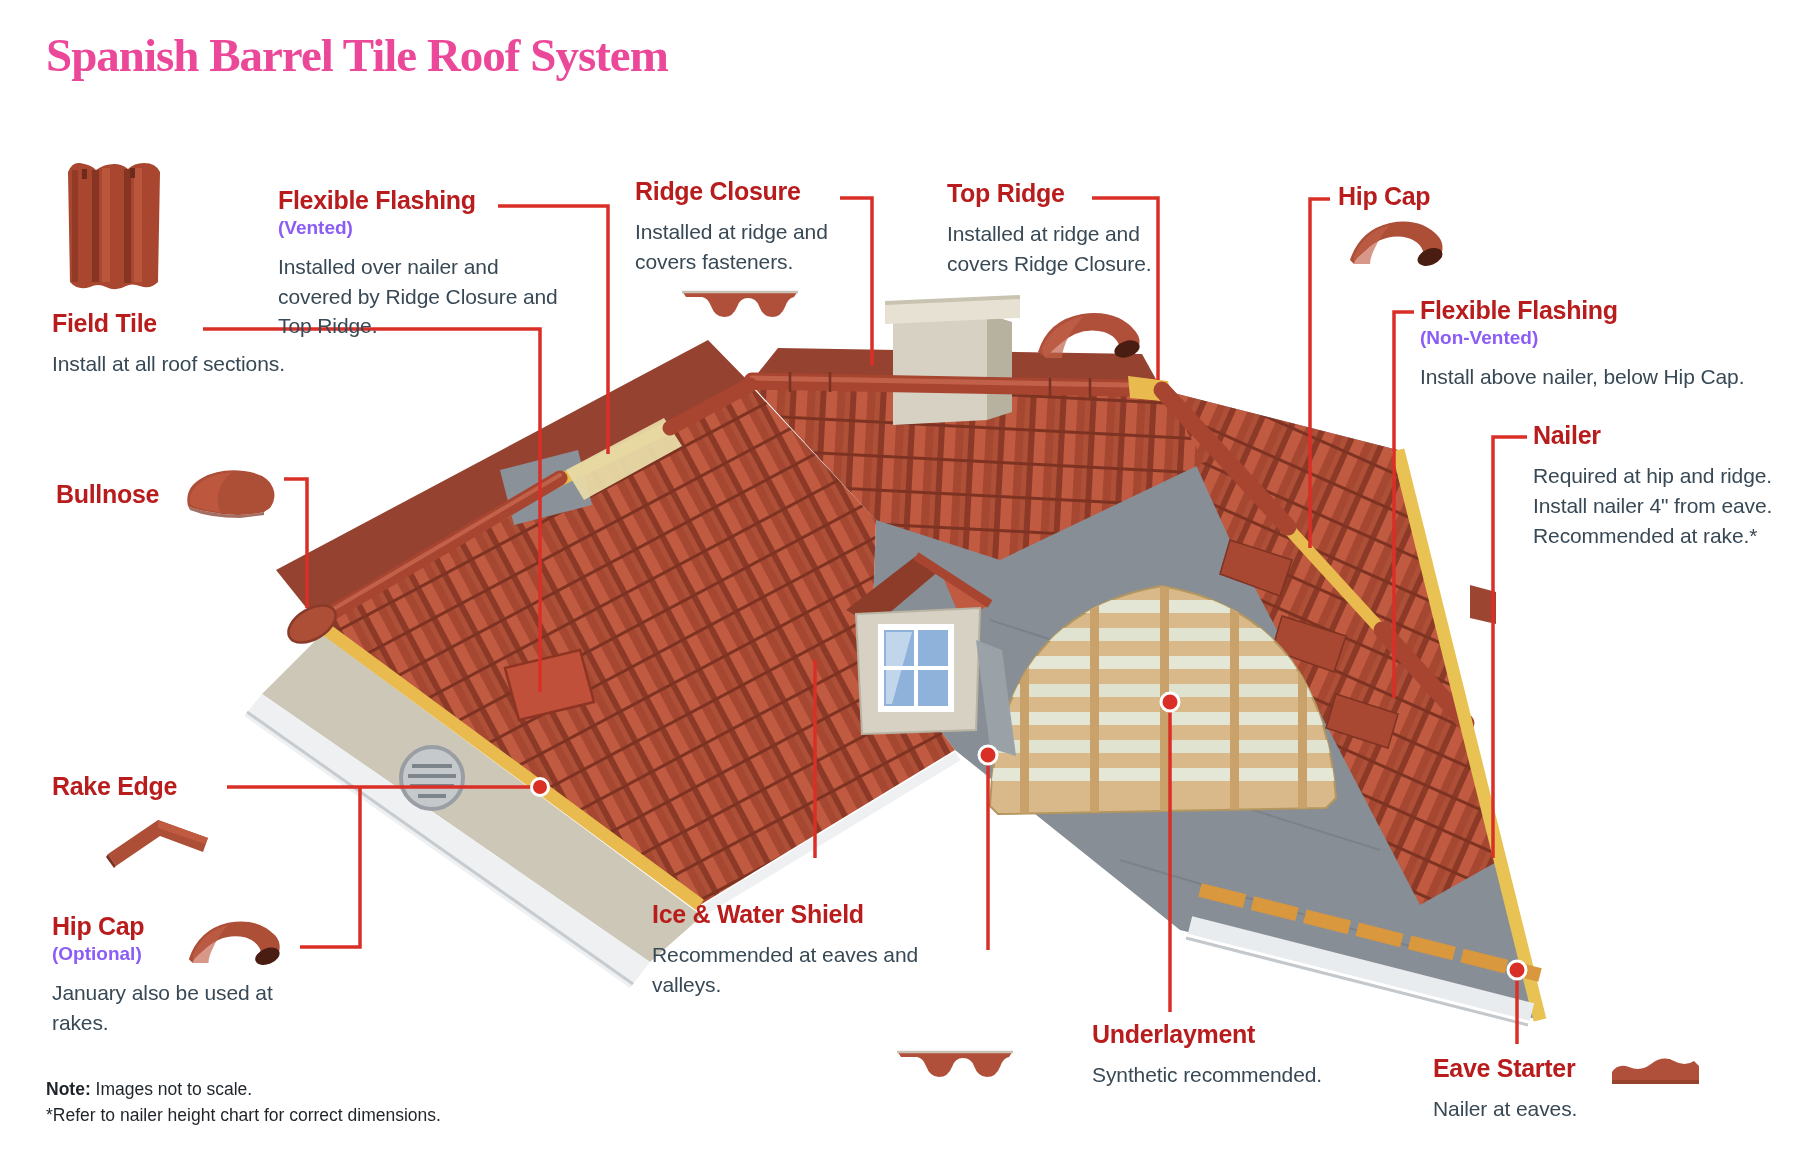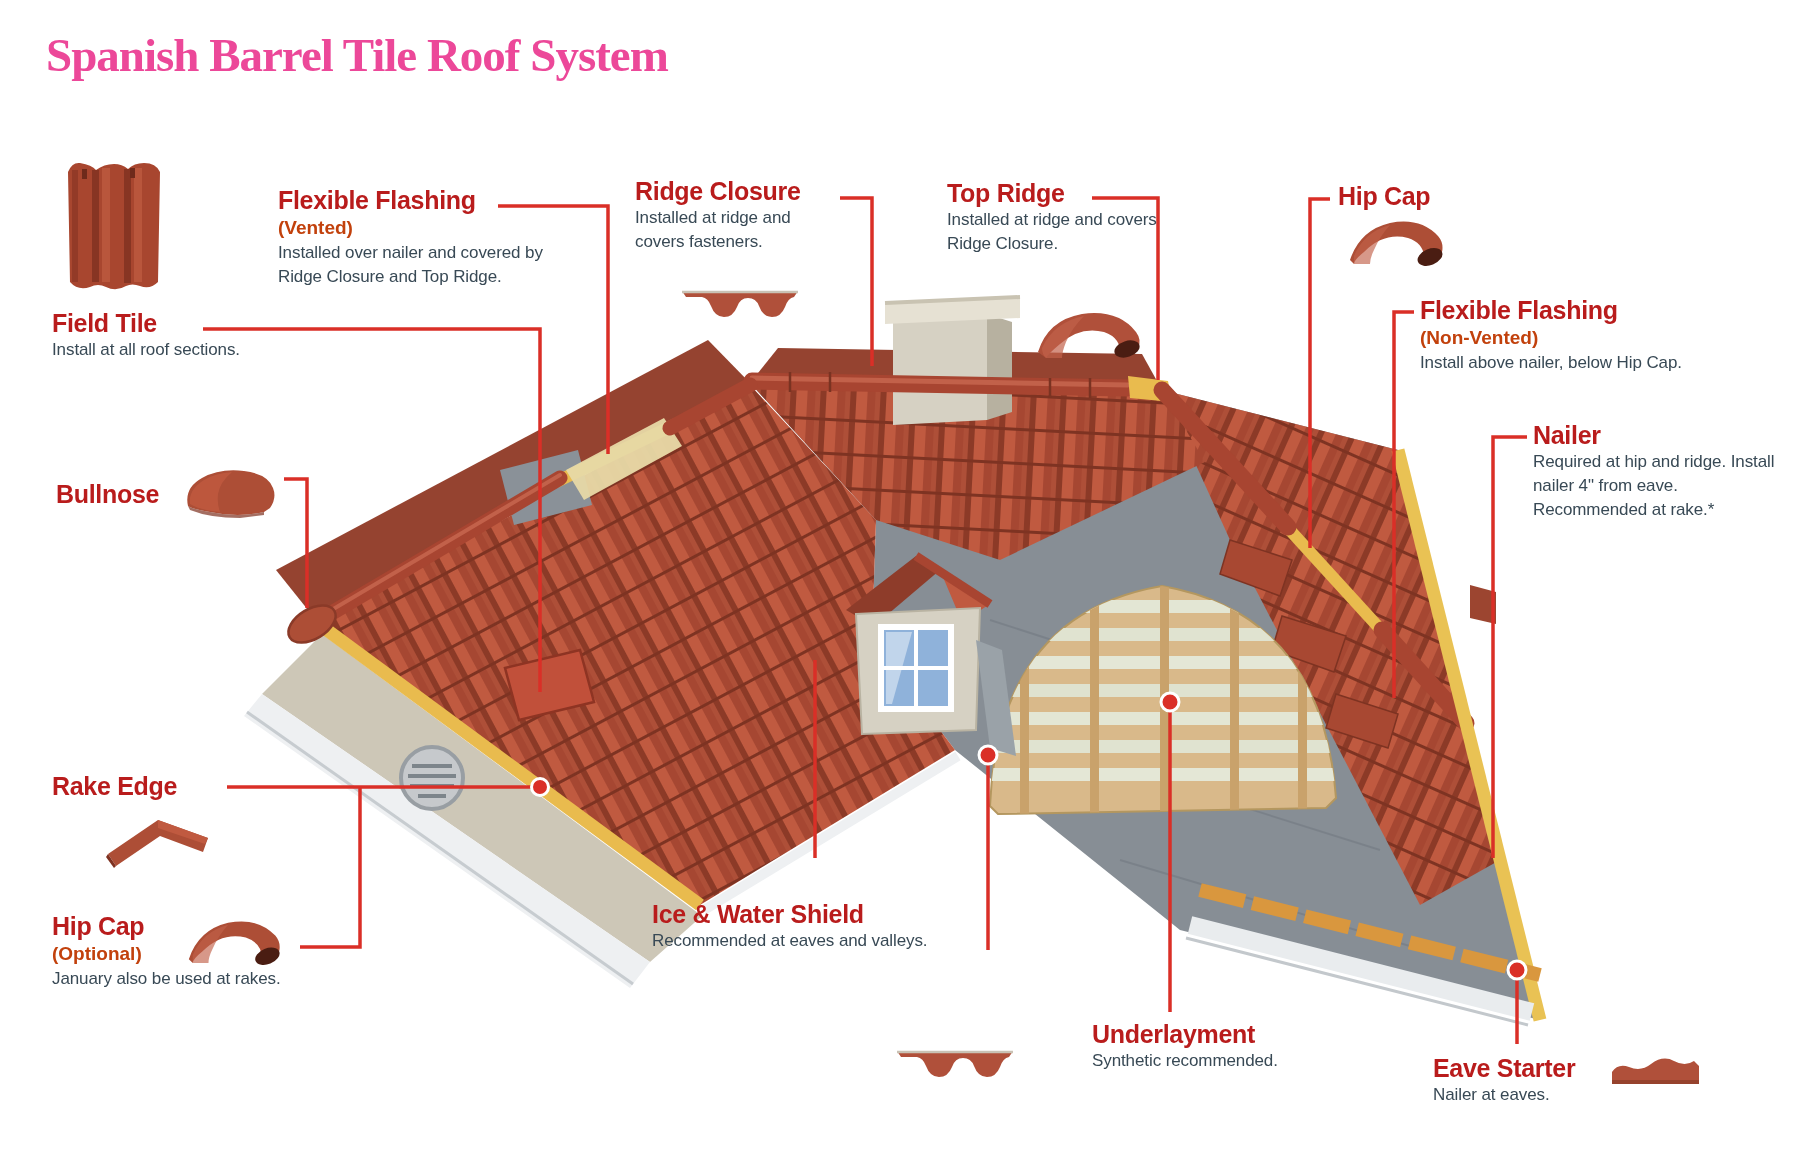--- a/index.html
+++ b/index.html
@@ -3,22 +3,22 @@
 <meta charset="utf-8">
 <style>
   html,body{margin:0;padding:0;background:#fff;}
   .canvas{position:relative;width:1800px;height:1165px;background:#ffffff;overflow:hidden;
           font-family:"Liberation Sans",sans-serif;}
   .page-title{position:absolute;left:46px;top:28px;font-family:"Liberation Serif",serif;
           font-weight:700;font-size:47px;color:#ec4899;letter-spacing:-1px;}
   .stage{position:absolute;left:0;top:0;width:1800px;height:1165px;}
   .callout{position:absolute;color:#1c3245;}
   .co-name{font-size:25px;font-weight:700;line-height:1.12;color:#b91c1c;letter-spacing:-0.3px;}
-  .co-qual{font-size:19px;font-weight:700;line-height:1.2;margin-top:3px;color:#c2410c;}
-  .co-desc{font-size:17px;color:#384955;line-height:1.42;margin-top:1px;letter-spacing:-0.1px;}
+  .co-qual{font-size:19px;font-weight:700;line-height:1.2;margin-top:3px;color:#8b5cf6;}
+  .co-desc{font-size:21px;color:#384955;line-height:1.42;margin-top:12px;letter-spacing:-0.1px;}
   .img{position:absolute;}
   .note{position:absolute;left:46px;top:1076px;font-size:17.5px;color:#1e2429;line-height:1.5;}
   .note .nb{font-weight:700;}
 </style>
 </head>
 <body>
 
 <div class="canvas">
 
   <svg class="stage" viewBox="0 0 1800 1165">
@@ -319,14 +319,18 @@
   <div class="callout" style="left:1092px;top:1020px;width:260px">
     <div class="co-name">Underlayment</div>
     <div class="co-desc">Synthetic recommended.</div>
   </div>
 
   <div class="callout" style="left:1433px;top:1054px;width:260px">
     <div class="co-name">Eave Starter</div>
     <div class="co-desc">Nailer at eaves.</div>
   </div>
 
+  <div class="note">
+    <div><span class="nb">Note:</span> <span>Images not to scale.</span></div>
+    <div>*Refer to nailer height chart for correct dimensions.</div>
+  </div>
 
 </div>
 
 </body></html>

